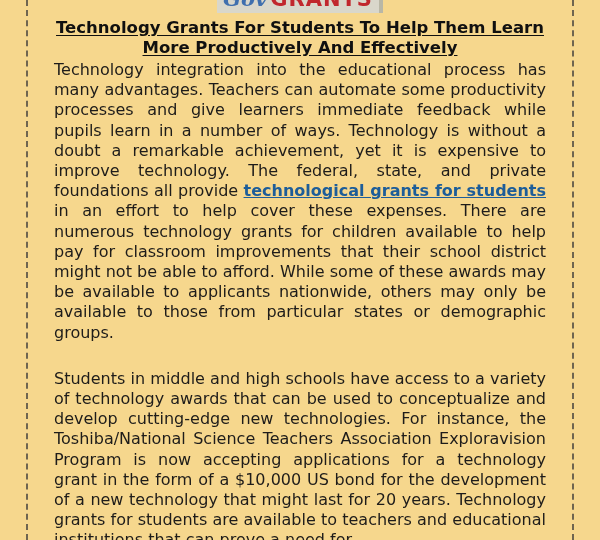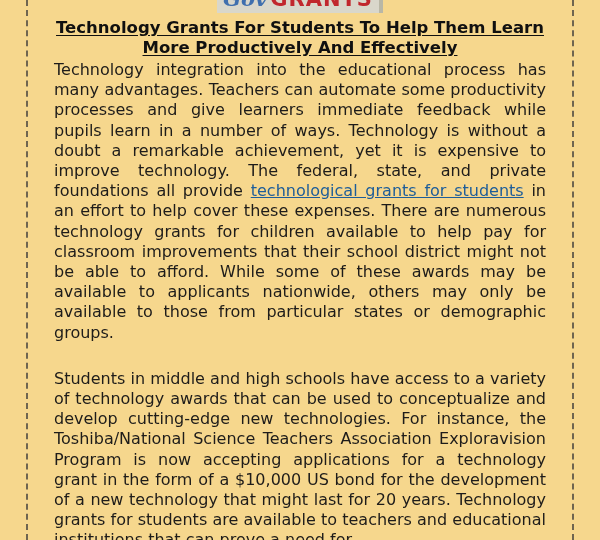--- a/index.html
+++ b/index.html
@@ -59,21 +59,21 @@
   }
   p.body {
     margin: 0;
     font-size: 16px; line-height: 20.2px;
     text-align: justify;
     color: var(--text_color, #1e1c1a);
   }
   p.body + p.body { margin-top: 26px; }
   a.inline-link {
     color: var(--link_color, #1d5d99);
-    font-weight: normal;
+    font-weight: bold;
     text-decoration: underline;
     cursor: pointer;
   }
 </style>
 </head>
 <body>
 
 <div class="page">
   <div class="dashed-rule left"></div>
   <div class="dashed-rule right"></div>

